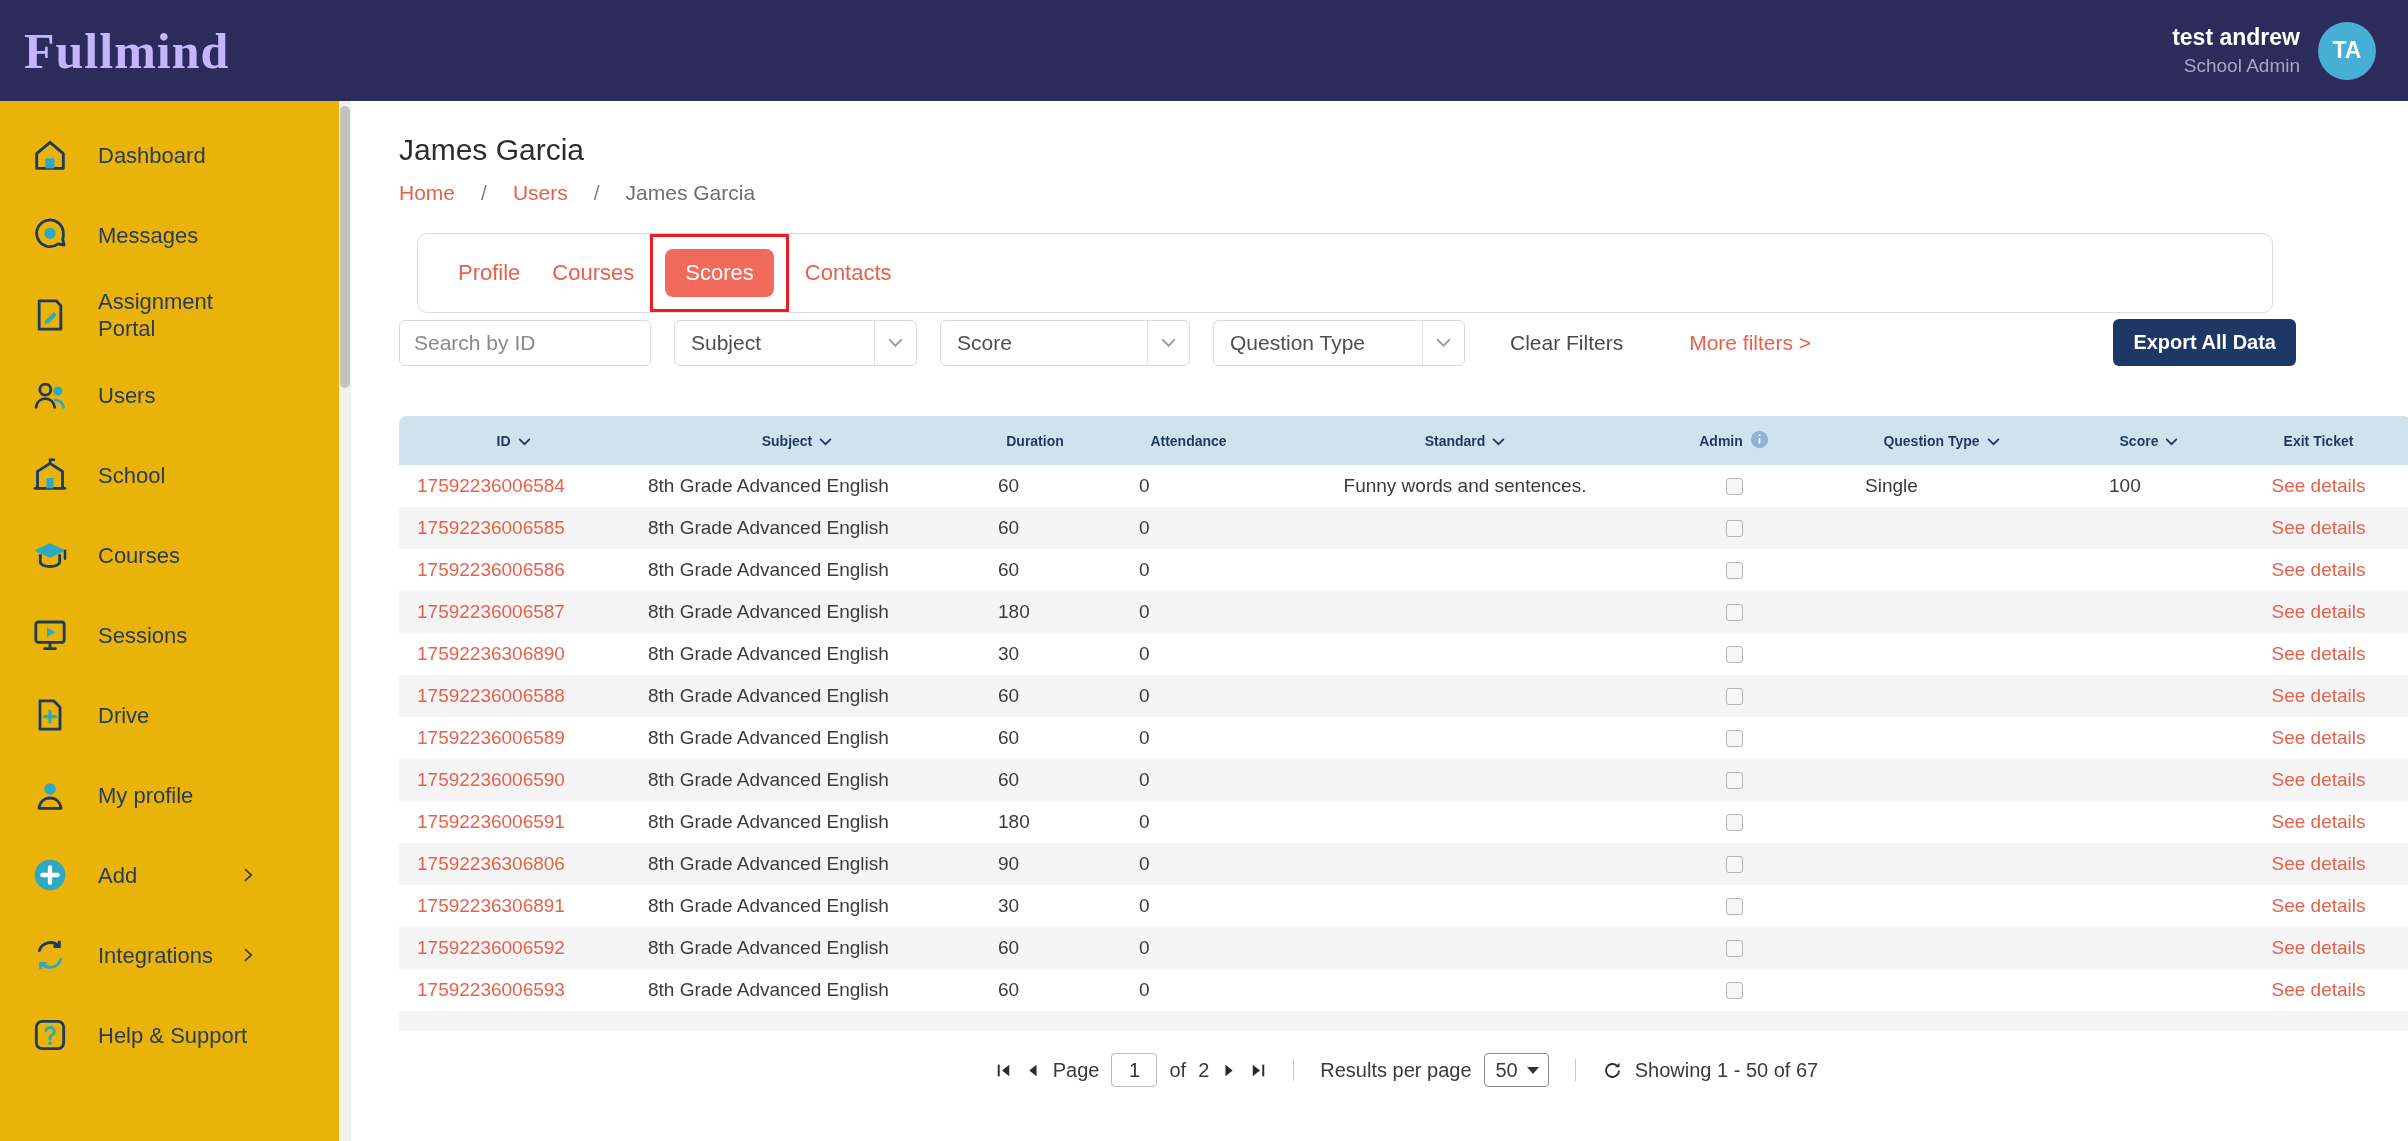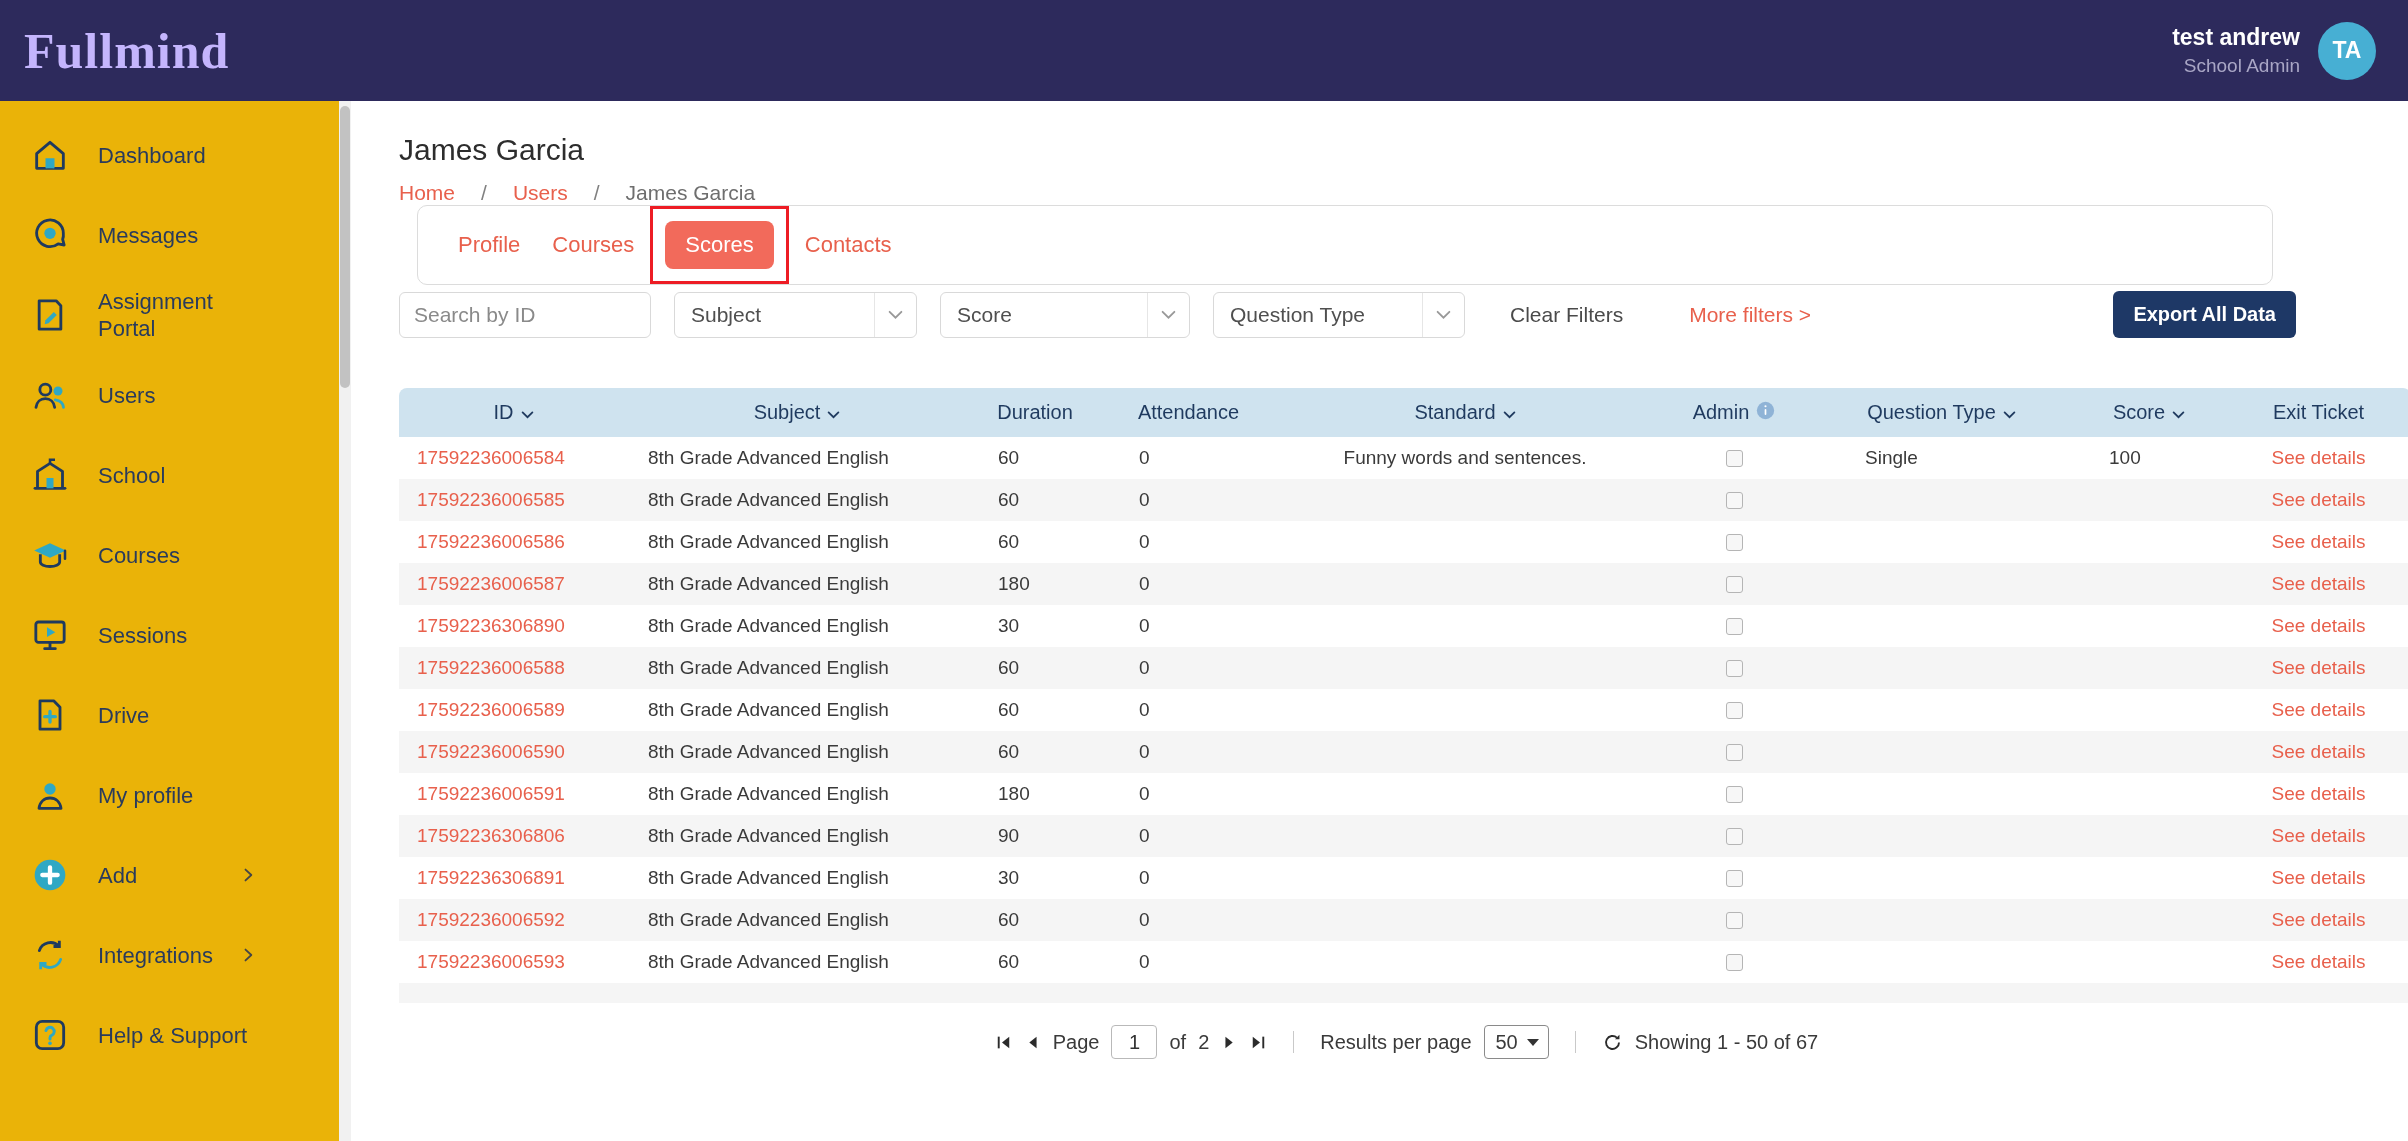--- a/index.html
+++ b/index.html
@@ -38,21 +38,21 @@
   .content { width:2015px; }
 
   
   .page-title { margin-top:32px; font-size:30px; color:#2d2d2d; font-weight:500; line-height:34px; }
   .breadcrumb { margin-top:14px; font-size:21px; display:flex; gap:26px; align-items:center; height:24px; }
   .crumb-link { color:var(--accent,#E8604C); cursor:pointer; }
   .crumb-sep { color:#808080; }
   .crumb-current { color:#6e6e6e; }
 
   
-  .tabs-box { margin-left:18px; width:1856px; height:80px;
+  .tabs-box { margin-top:28px; margin-left:18px; width:1856px; height:80px;
               border:1px solid #dcdcdc; border-radius:10px; display:flex;
               align-items:stretch; padding-left:24px; background:#fff; }
   .tab-cell { display:flex; align-items:center; padding:0 16px; }
   .tab-cell.annotated { border:3px solid var(--annotation-red,#ED1C24); padding:0 12px; }
   .tab-label { font-size:22px; color:var(--accent,#E8604C); cursor:pointer; white-space:nowrap; }
   .tab-active-btn { background:var(--active-tab-bg,#F26A5B); color:#fff; font-size:22px;
                     padding:11px 20px; border-radius:8px; cursor:pointer; white-space:nowrap; }
 
   
   .filters { margin-top:6px; display:flex; align-items:center; width:2015px; }
@@ -69,21 +69,21 @@
   .more-filters { margin-left:66px; font-size:21px; color:var(--accent,#E8604C); cursor:pointer; white-space:nowrap; }
   .export-btn { margin-left:auto; margin-right:118px; height:47px; padding:0 20px;
                 background:var(--export-button-bg,#1E3866); color:#fff; font-size:20px;
                 font-weight:700; border:none; border-radius:6px; cursor:pointer;
                 font-family:inherit; white-space:nowrap; }
 
   
   .table-wrap { margin-top:50px; position:relative; width:2015px; height:615px; overflow:hidden; }
   table.scores { width:2012px; border-collapse:collapse; table-layout:fixed; }
   thead th { height:49px; background:var(--table-header-bg,#CFE3EF);
-             color:var(--table-header-text,#1F3A5F); font-size:20px; font-weight:400;
+             color:var(--table-header-text,#1F3A5F); font-size:14px; font-weight:700;
              text-align:center; }
   thead th:first-child { border-top-left-radius:8px; }
   thead th:last-child  { border-top-right-radius:8px; }
   thead th[data-interactable="true"] { cursor:pointer; }
   .th-inner { display:inline-flex; align-items:center; gap:7px; }
   tbody td { height:42px; font-size:19px; color:#3a3a3a; overflow:hidden; white-space:nowrap; }
   tbody tr:nth-child(even) { background:#F5F5F5; }
   td.c0 { padding-left:18px; }
   td.c1 { padding-left:20px; }
   td.c2 { padding-left:32px; }

